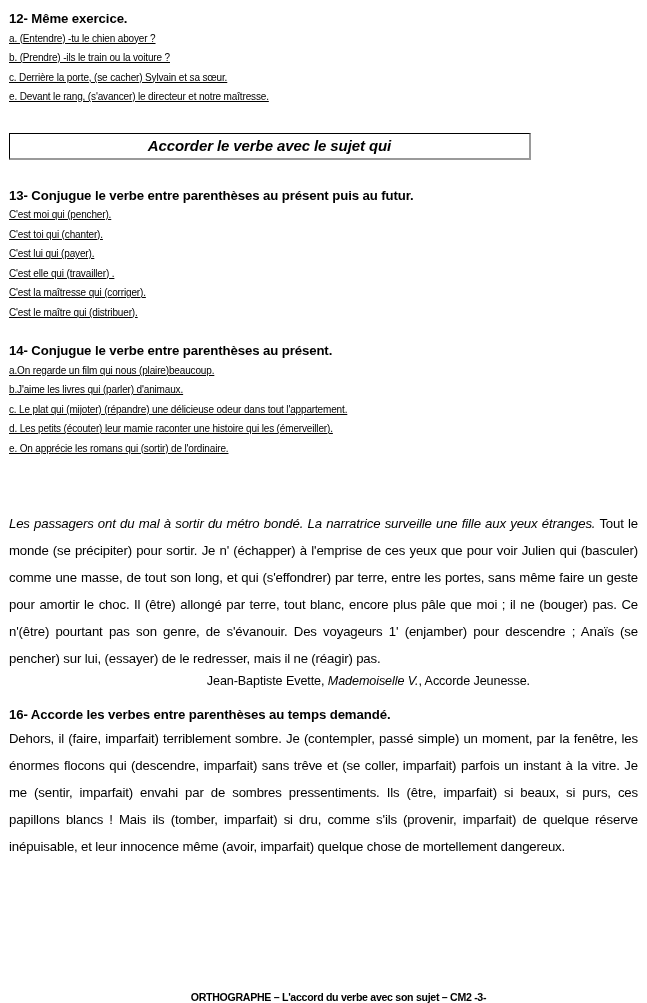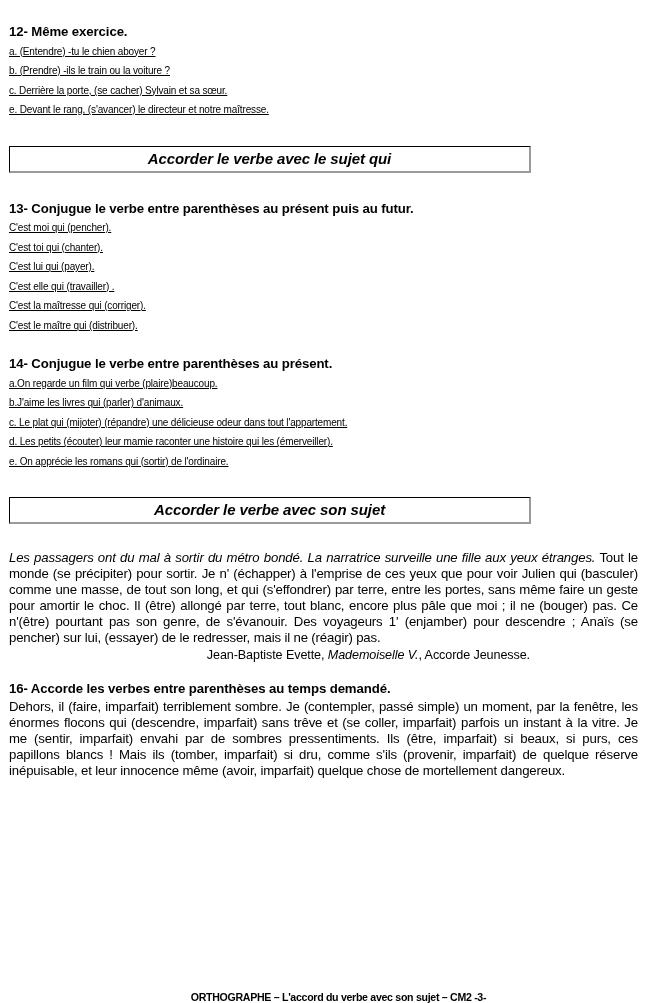--- a/index.html
+++ b/index.html
@@ -14,21 +14,21 @@
     font-family: "Liberation Sans", sans-serif;
     color: #000000;
     overflow: hidden;
   }
   .page {
     position: absolute;
     left: 0; top: 0;
     width: 540px;
     height: 1003px;
     box-sizing: border-box;
-    padding: 22px 9px 0 9px;
+    padding: 9px 9px 0 9px;
   }
 
   
   .exercise {
     margin: 0;
     padding: 0;
   }
   .ex-title {
     font-size: 13.2px;
     font-weight: bold;
@@ -55,21 +55,21 @@
     font-weight: bold;
     font-style: italic;
     line-height: 17px;
     padding: 3px 0 4px 0;
     letter-spacing: -0.1px;
   }
 
   
   .para {
     font-size: 13.2px;
-    line-height: 16px;
+    line-height: 27px;
     text-align: justify;
     letter-spacing: -0.15px;
     margin: 0;
     padding: 0;
     width: 629px;
   }
   .para .italic {
     font-style: italic;
   }
   .credit {
@@ -126,32 +126,29 @@
     <div class="ex-line">C'est lui qui (payer).</div>
     <div class="ex-line">C'est elle qui (travailler) .</div>
     <div class="ex-line">C'est la maîtresse qui (corriger).</div>
     <div class="ex-line">C'est le maître qui (distribuer).</div>
   </div>
 
   <div class="gap-lg"></div>
 
   <div class="exercise">
     <div class="ex-title">14- Conjugue le verbe entre parenthèses au présent.</div>
-    <div class="ex-line">a.On regarde un film qui verbe  (plaire)beaucoup.</div>
+    <div class="ex-line">a.On regarde un film qui nous  (plaire)beaucoup.</div>
     <div class="ex-line">b.J'aime les livres qui (parler) d'animaux.</div>
     <div class="ex-line">c. Le plat qui (mijoter)   (répandre)  une délicieuse odeur dans tout l'appartement.</div>
     <div class="ex-line">d. Les petits (écouter) leur mamie raconter une histoire qui les (émerveiller).</div>
     <div class="ex-line">e. On apprécie les romans qui (sortir) de l'ordinaire.</div>
   </div>
 
   <div class="gap-xl"></div>
 
-  <div class="banner">
-    <span>Accorder le verbe avec son sujet</span>
-  </div>
 
   <div class="gap-xl"></div>
 
   <div class="exercise">
     <p class="para"><span class="italic">Les passagers ont du mal à sortir du métro bondé. La narratrice surveille une fille aux yeux étranges.</span><span> Tout le monde (se précipiter) pour sortir. Je n' (échapper) à l'emprise de ces yeux que pour voir Julien qui (basculer) comme une masse, de tout son long, et qui (s'effondrer) par terre, entre les portes, sans même faire un geste pour amortir le choc. Il (être) allongé par terre, tout blanc, encore plus pâle que moi ; il ne (bouger) pas. Ce n'(être) pourtant pas son genre, de s'évanouir. Des voyageurs 1' (enjamber) pour descendre ; Anaïs (se pencher) sur lui, (essayer) de le redresser, mais il ne (réagir) pas.</span></p>
     <div class="credit"><span>Jean-Baptiste Evette, </span><span class="italic">Mademoiselle V.</span><span>, Accorde Jeunesse.</span></div>
   </div>
 
   <div class="gap-md"></div>
 

